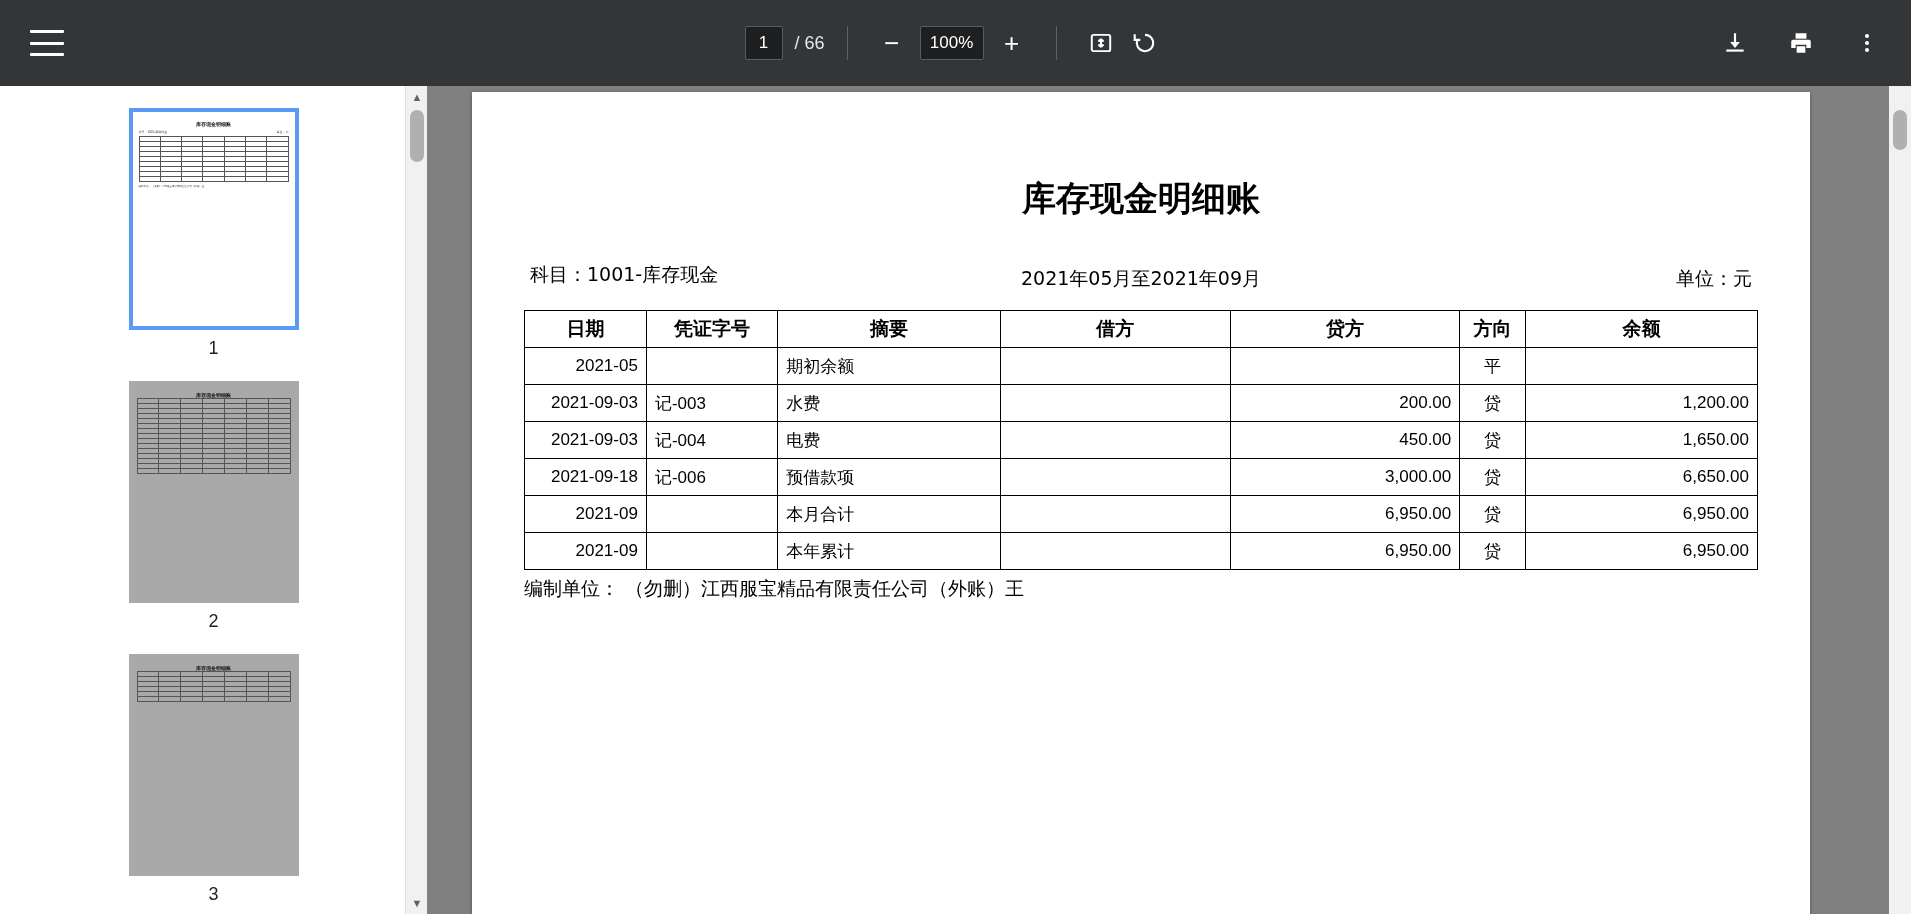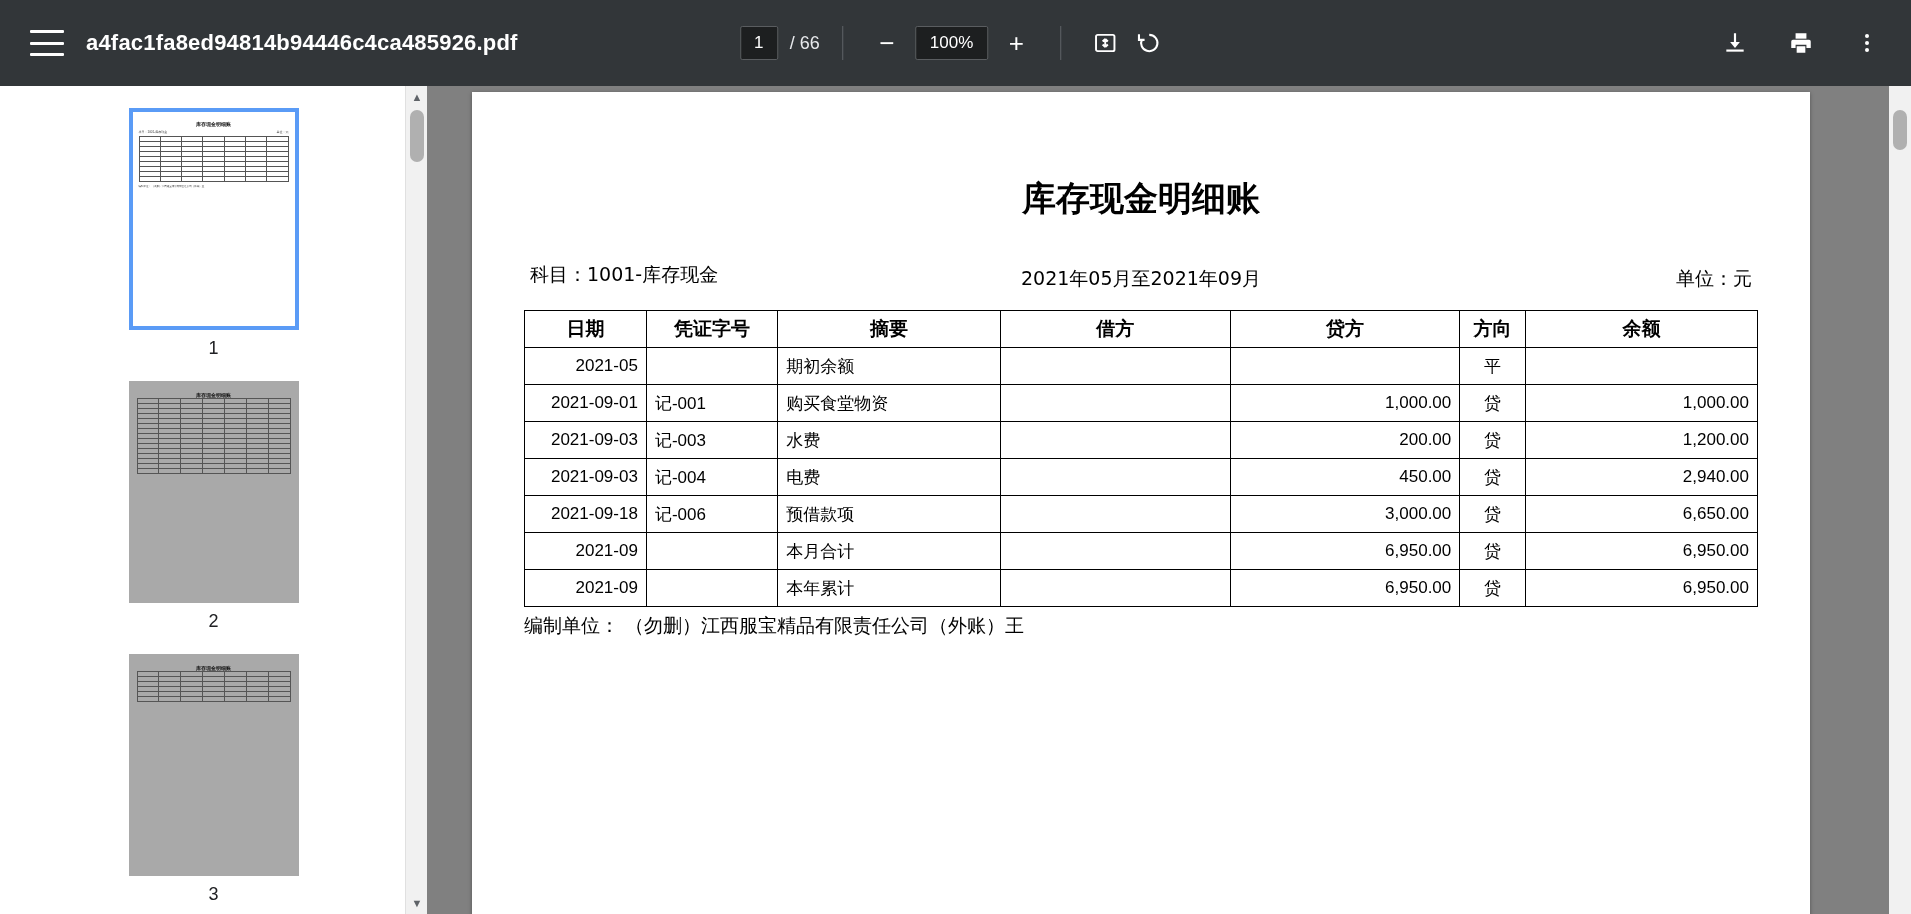--- a/index.html
+++ b/index.html
@@ -50,21 +50,21 @@
   .tbtn {
     width: 44px; height: 44px;
     display: flex; align-items: center; justify-content: center;
     border-radius: 50%; cursor: pointer;
     color: #ffffff; font-size: 26px; line-height: 1;
     user-select: none;
   }
   .zoom-val {
     background: #1d1f20; border: 1px solid #5a5d60; border-radius: 2px;
     color: #ffffff; font-size: 17px;
-    padding: 6px 14px; margin: 0 6px;
+    padding: 6px 4px; margin: 0 6px;
     min-width: 64px; text-align: center;
   }
   .toolbar-right {
     position: absolute; right: 22px;
     display: flex; align-items: center; gap: 22px;
   }
   .icon-svg { display: block; }
 
   
   .body-area {
@@ -202,21 +202,20 @@
 </style>
 </head>
 <body>
 
 <div class="toolbar">
   <div class="hamburger">
     <span></span>
       <span></span>
       <span></span>
   </div>
-  <div class="doc-title">a4fac1fa8ed94814b94446c4ca485926.pdf</div>
 
   <div class="toolbar-center">
     <input class="page-input" value="1" style="">
     <span class="page-total">/ 66</span>
     <div class="vdiv"></div>
     <div class="tbtn">−</div>
     <div class="zoom-val">100%</div>
     <div class="tbtn">+</div>
     <div class="vdiv"></div>
     <div class="tbtn">
@@ -606,45 +605,36 @@
             <tr>
               <td class="c-date">2021-05</td>
               <td class="c-voucher"></td>
               <td class="c-summary">期初余额</td>
               <td class="c-debit"></td>
               <td class="c-credit"></td>
               <td class="c-dir">平</td>
               <td class="c-balance"></td>
             </tr>
             <tr>
-              <td class="c-date">2021-09-01</td>
-              <td class="c-voucher">记-001</td>
-              <td class="c-summary">购买食堂物资</td>
-              <td class="c-debit"></td>
-              <td class="c-credit">1,000.00</td>
-              <td class="c-dir">贷</td>
-              <td class="c-balance">1,000.00</td>
-            </tr>
-            <tr>
               <td class="c-date">2021-09-03</td>
               <td class="c-voucher">记-003</td>
               <td class="c-summary">水费</td>
               <td class="c-debit"></td>
               <td class="c-credit">200.00</td>
               <td class="c-dir">贷</td>
               <td class="c-balance">1,200.00</td>
             </tr>
             <tr>
               <td class="c-date">2021-09-03</td>
               <td class="c-voucher">记-004</td>
               <td class="c-summary">电费</td>
               <td class="c-debit"></td>
               <td class="c-credit">450.00</td>
               <td class="c-dir">贷</td>
-              <td class="c-balance">2,940.00</td>
+              <td class="c-balance">1,650.00</td>
             </tr>
             <tr>
               <td class="c-date">2021-09-18</td>
               <td class="c-voucher">记-006</td>
               <td class="c-summary">预借款项</td>
               <td class="c-debit"></td>
               <td class="c-credit">3,000.00</td>
               <td class="c-dir">贷</td>
               <td class="c-balance">6,650.00</td>
             </tr>

